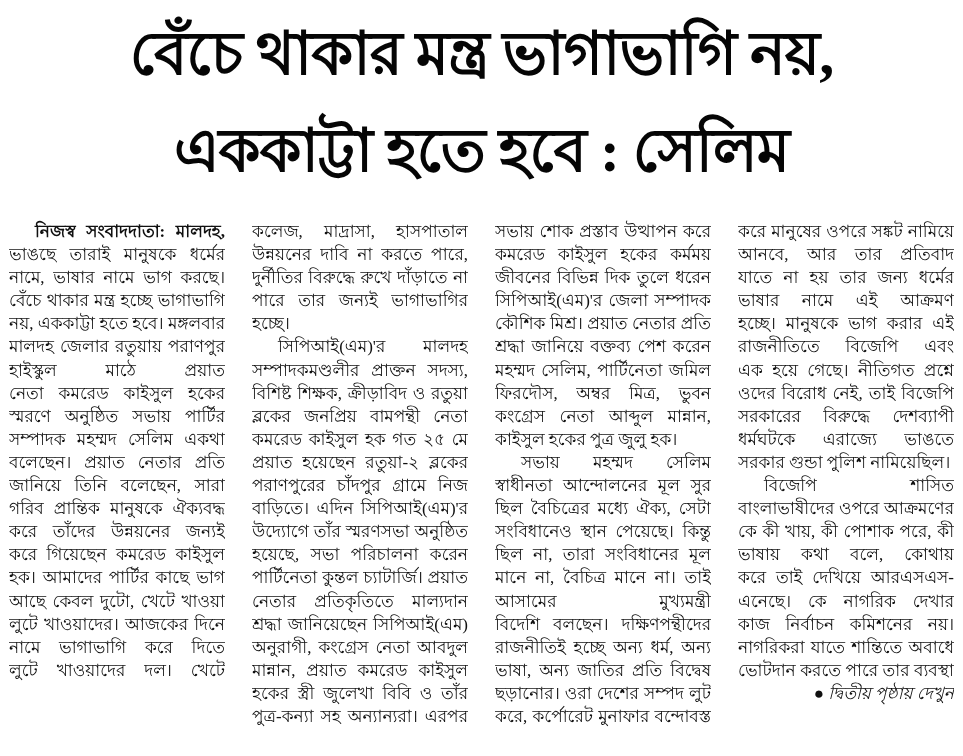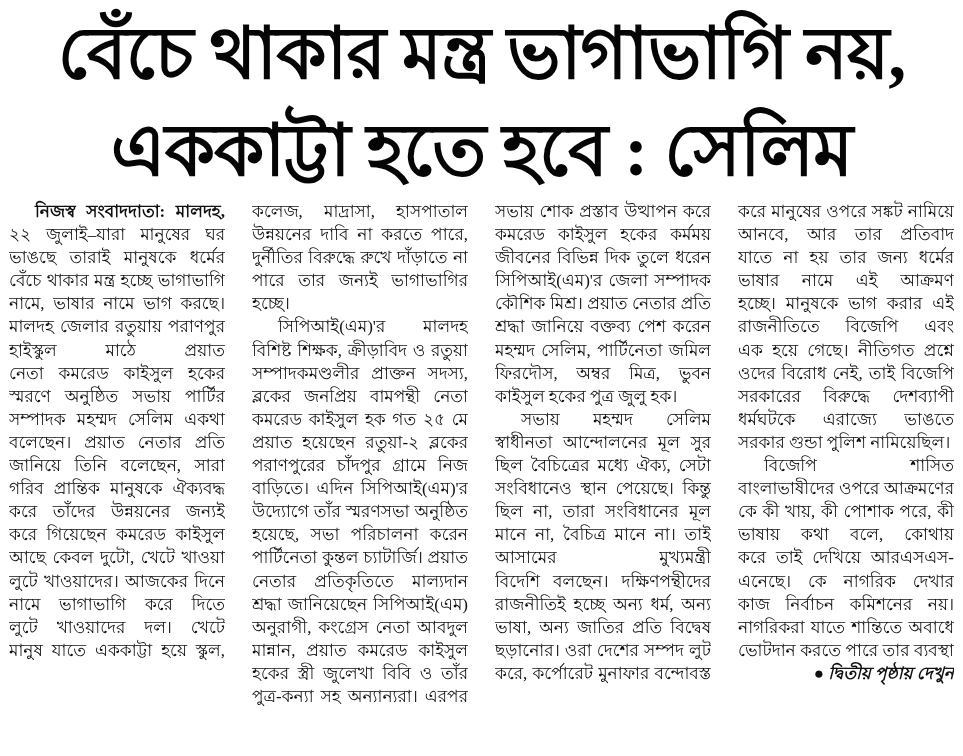--- a/index.html
+++ b/index.html
@@ -13,95 +13,95 @@
     box-sizing:border-box;
   }
   .headline{
     padding:6px 6px 0 6px;
     text-align:center;
     font-weight:700;
     color:#050505;
   }
   .headline .hl{
     display:block;
-    font-size:72px;
+    font-size:60px;
     line-height:97px;
     white-space:nowrap;
     letter-spacing:-1px;
   }
   .body-cols{
     display:flex;
     gap:27px;
     padding:0 9px;
-    margin-top:0;
+    margin-top:20px;
   }
   .col{
     flex:1 1 0;
     min-width:0;
   }
   .line{
     font-size:17px;
     line-height:23.1px;
     height:23.1px;
     overflow:hidden;
     text-align:justify;
     text-align-last:justify;
     color:#101010;
   }
   .line.indent{ text-indent:26px; }
   .line.bold{ font-weight:700; }
   .line.end{ text-align-last:left; }
   .line.cont{
     text-align-last:right;
-    font-weight:700;
+    font-weight:400;
     font-style:italic;
   }
 </style>
 </head>
 <body>
 
 <div class="page">
 
   <div class="headline">
     <span class="hl">বেঁচে থাকার মন্ত্র ভাগাভাগি নয়,</span>
     <span class="hl">এককাট্টা হতে হবে : সেলিম</span>
   </div>
 
   <div class="body-cols">
     <div class="col">
         <div class="line indent bold">নিজস্ব সংবাদদাতা: মালদহ,</div>
-        <div class="line">২২ জুলাই–যারা মানুষের ঘর</div>
         <div class="line">ভাঙছে তারাই মানুষকে ধর্মের</div>
+        <div class="line">নামে, ভাষার নামে ভাগ করছে।</div>
         <div class="line">বেঁচে থাকার মন্ত্র হচ্ছে ভাগাভাগি</div>
-        <div class="line">নামে, ভাষার নামে ভাগ করছে।</div>
+        <div class="line">নয়, এককাট্টা হতে হবে। মঙ্গলবার</div>
         <div class="line">মালদহ জেলার রতুয়ায় পরাণপুর</div>
         <div class="line">হাইস্কুল মাঠে প্রয়াত সিপিআই(এম)</div>
         <div class="line">নেতা কমরেড কাইসুল হকের</div>
         <div class="line">স্মরণে অনুষ্ঠিত সভায় পার্টির রাজ্য</div>
         <div class="line">সম্পাদক মহম্মদ সেলিম একথা</div>
         <div class="line">বলেছেন। প্রয়াত নেতার প্রতি শ্রদ্ধা</div>
         <div class="line">জানিয়ে তিনি বলেছেন, সারা জীবন</div>
         <div class="line">গরিব প্রান্তিক মানুষকে ঐক্যবদ্ধ</div>
         <div class="line">করে তাঁদের উন্নয়নের জন্যই কাজ</div>
         <div class="line">করে গিয়েছেন কমরেড কাইসুল</div>
+        <div class="line">হক। আমাদের পার্টির কাছে ভাগ</div>
         <div class="line">আছে কেবল দুটো, খেটে খাওয়া আর</div>
         <div class="line">লুটে খাওয়াদের। আজকের দিনে</div>
         <div class="line">নামে ভাগাভাগি করে দিতে চাইছে</div>
         <div class="line">লুটে খাওয়াদের দল। খেটে খাওয়া</div>
-        <div class="line">মানুষ যাতে এককাট্টা হয়ে স্কুল,</div>
       </div>
     <div class="col">
         <div class="line">কলেজ, মাদ্রাসা, হাসপাতাল ইত্যাদি</div>
         <div class="line">উন্নয়নের দাবি না করতে পারে, লুট</div>
         <div class="line">দুর্নীতির বিরুদ্ধে রুখে দাঁড়াতে না</div>
         <div class="line">পারে তার জন্যই ভাগাভাগির চেষ্টা</div>
         <div class="line end">হচ্ছে।</div>
         <div class="line indent">সিপিআই(এম)'র মালদহ জেলা</div>
+        <div class="line">সম্পাদকমণ্ডলীর প্রাক্তন সদস্য,</div>
         <div class="line">বিশিষ্ট শিক্ষক, ক্রীড়াবিদ ও রতুয়া</div>
-        <div class="line">সম্পাদকমণ্ডলীর প্রাক্তন সদস্য,</div>
         <div class="line">ব্লকের জনপ্রিয় বামপন্থী নেতা</div>
         <div class="line">কমরেড কাইসুল হক গত ২৫ মে</div>
         <div class="line">প্রয়াত হয়েছেন রতুয়া-২ ব্লকের</div>
         <div class="line">পরাণপুরের চাঁদপুর গ্রামে নিজ</div>
         <div class="line">বাড়িতে। এদিন সিপিআই(এম)'র</div>
         <div class="line">উদ্যোগে তাঁর স্মরণসভা অনুষ্ঠিত</div>
         <div class="line">হয়েছে, সভা পরিচালনা করেন</div>
         <div class="line">পার্টিনেতা কুন্তল চ্যাটার্জি। প্রয়াত</div>
         <div class="line">নেতার প্রতিকৃতিতে মাল্যদান করে</div>
         <div class="line">শ্রদ্ধা জানিয়েছেন সিপিআই(এম)</div>
@@ -112,20 +112,21 @@
       </div>
     <div class="col">
         <div class="line">সভায় শোক প্রস্তাব উত্থাপন করে</div>
         <div class="line">কমরেড কাইসুল হকের কর্মময়</div>
         <div class="line">জীবনের বিভিন্ন দিক তুলে ধরেন</div>
         <div class="line">সিপিআই(এম)'র জেলা সম্পাদক</div>
         <div class="line">কৌশিক মিশ্র। প্রয়াত নেতার প্রতি</div>
         <div class="line">শ্রদ্ধা জানিয়ে বক্তব্য পেশ করেন</div>
         <div class="line">মহম্মদ সেলিম, পার্টিনেতা জমিল</div>
         <div class="line">ফিরদৌস, অম্বর মিত্র, ভুবন কুমার,</div>
+        <div class="line">কংগ্রেস নেতা আব্দুল মান্নান,</div>
         <div class="line end">কাইসুল হকের পুত্র জুলু হক।</div>
         <div class="line indent">সভায় মহম্মদ সেলিম বলেছেন,</div>
         <div class="line">স্বাধীনতা আন্দোলনের মূল সুর</div>
         <div class="line">ছিল বৈচিত্রের মধ্যে ঐক্য, সেটা</div>
         <div class="line">সংবিধানেও স্থান পেয়েছে। কিন্তু</div>
         <div class="line">ছিল না, তারা সংবিধানের মূল সুর</div>
         <div class="line">মানে না, বৈচিত্র মানে না। তাই</div>
         <div class="line">আসামের মুখ্যমন্ত্রী বাংলাভাষীদের</div>
         <div class="line">বিদেশি বলছেন। দক্ষিণপন্থীদের</div>
         <div class="line">রাজনীতিই হচ্ছে অন্য ধর্ম, অন্য</div>

